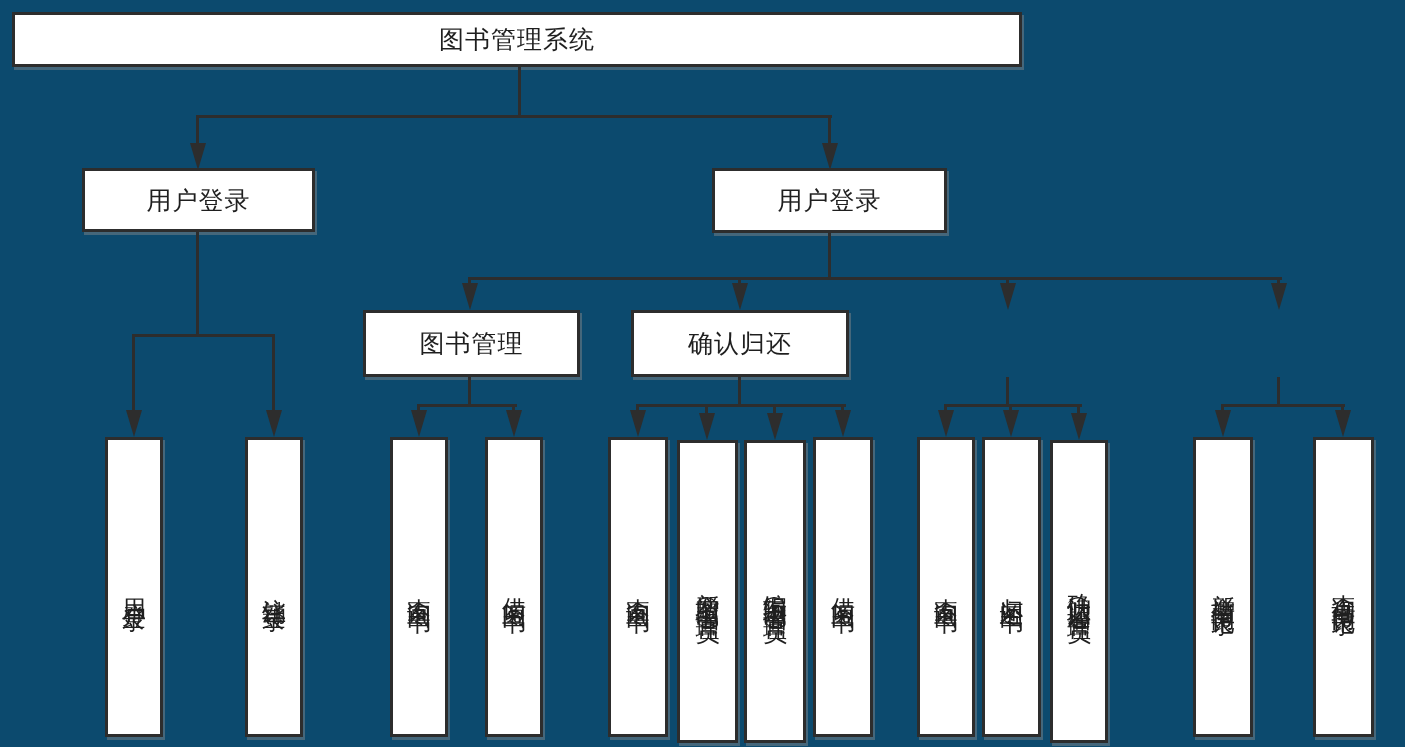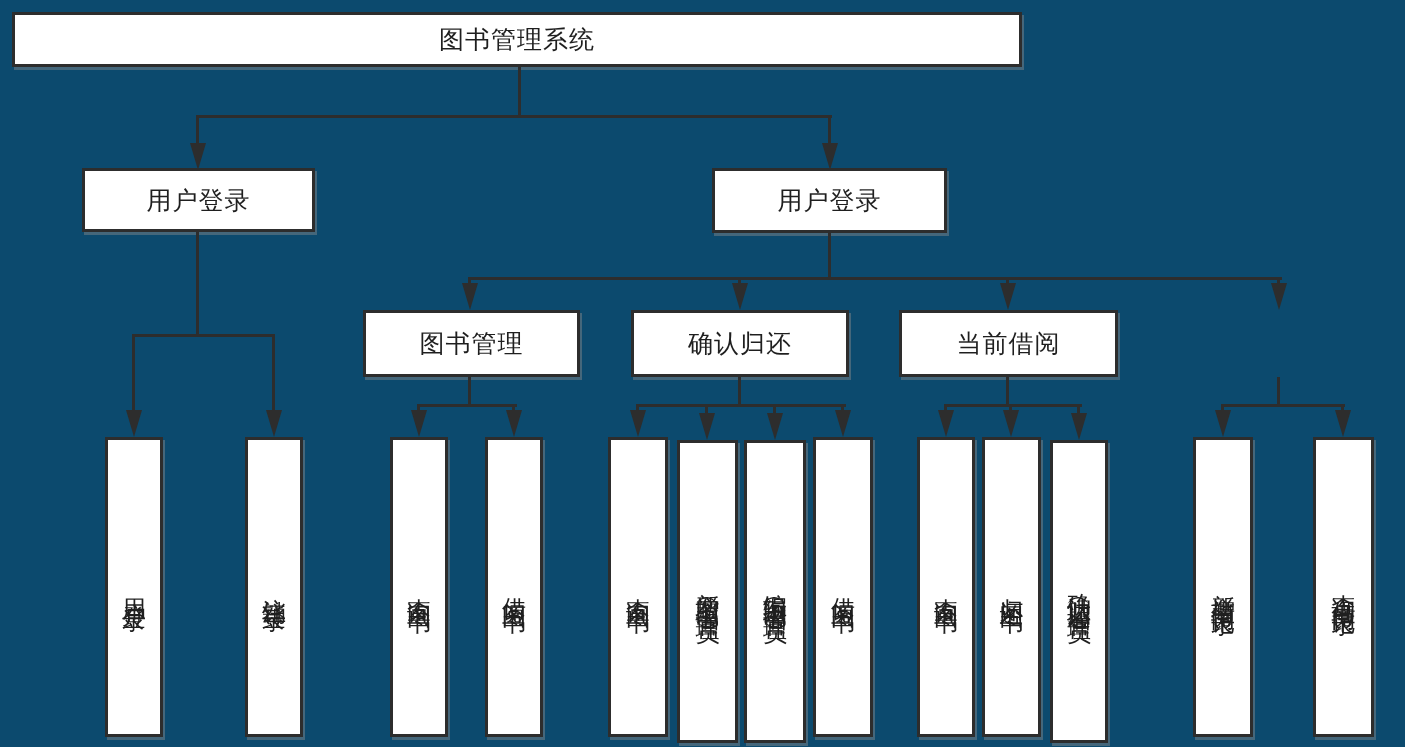--- a/index.html
+++ b/index.html
@@ -87,21 +87,20 @@
   <div class="ah" style="left:462px; top:283px;"></div>
   <div class="vl" style="left:738px; top:277px; height:9px;"></div>
   <div class="ah" style="left:732px; top:283px;"></div>
   <div class="vl" style="left:1006px; top:277px; height:9px;"></div>
   <div class="ah" style="left:1000px; top:283px;"></div>
   <div class="vl" style="left:1277px; top:277px; height:9px;"></div>
   <div class="ah" style="left:1271px; top:283px;"></div>
 
   <div class="node" style="left:363px; top:310px; width:217px; height:67px;">图书管理</div>
   <div class="node" style="left:631px; top:310px; width:218px; height:67px;">确认归还</div>
-  <div class="node" style="left:899px; top:310px; width:219px; height:67px;">当前借阅</div>
 
   <div class="vl" style="left:468px; top:377px; height:30px;"></div>
   <div class="hl" style="left:417px; top:404px; width:100px;"></div>
   <div class="vl" style="left:417px; top:404px; height:8px;"></div>
   <div class="ah" style="left:411px; top:410px;"></div>
   <div class="vl" style="left:512px; top:404px; height:8px;"></div>
   <div class="ah" style="left:506px; top:410px;"></div>
 
   <div class="vl" style="left:738px; top:377px; height:30px;"></div>
   <div class="hl" style="left:636px; top:404px; width:210px;"></div>

